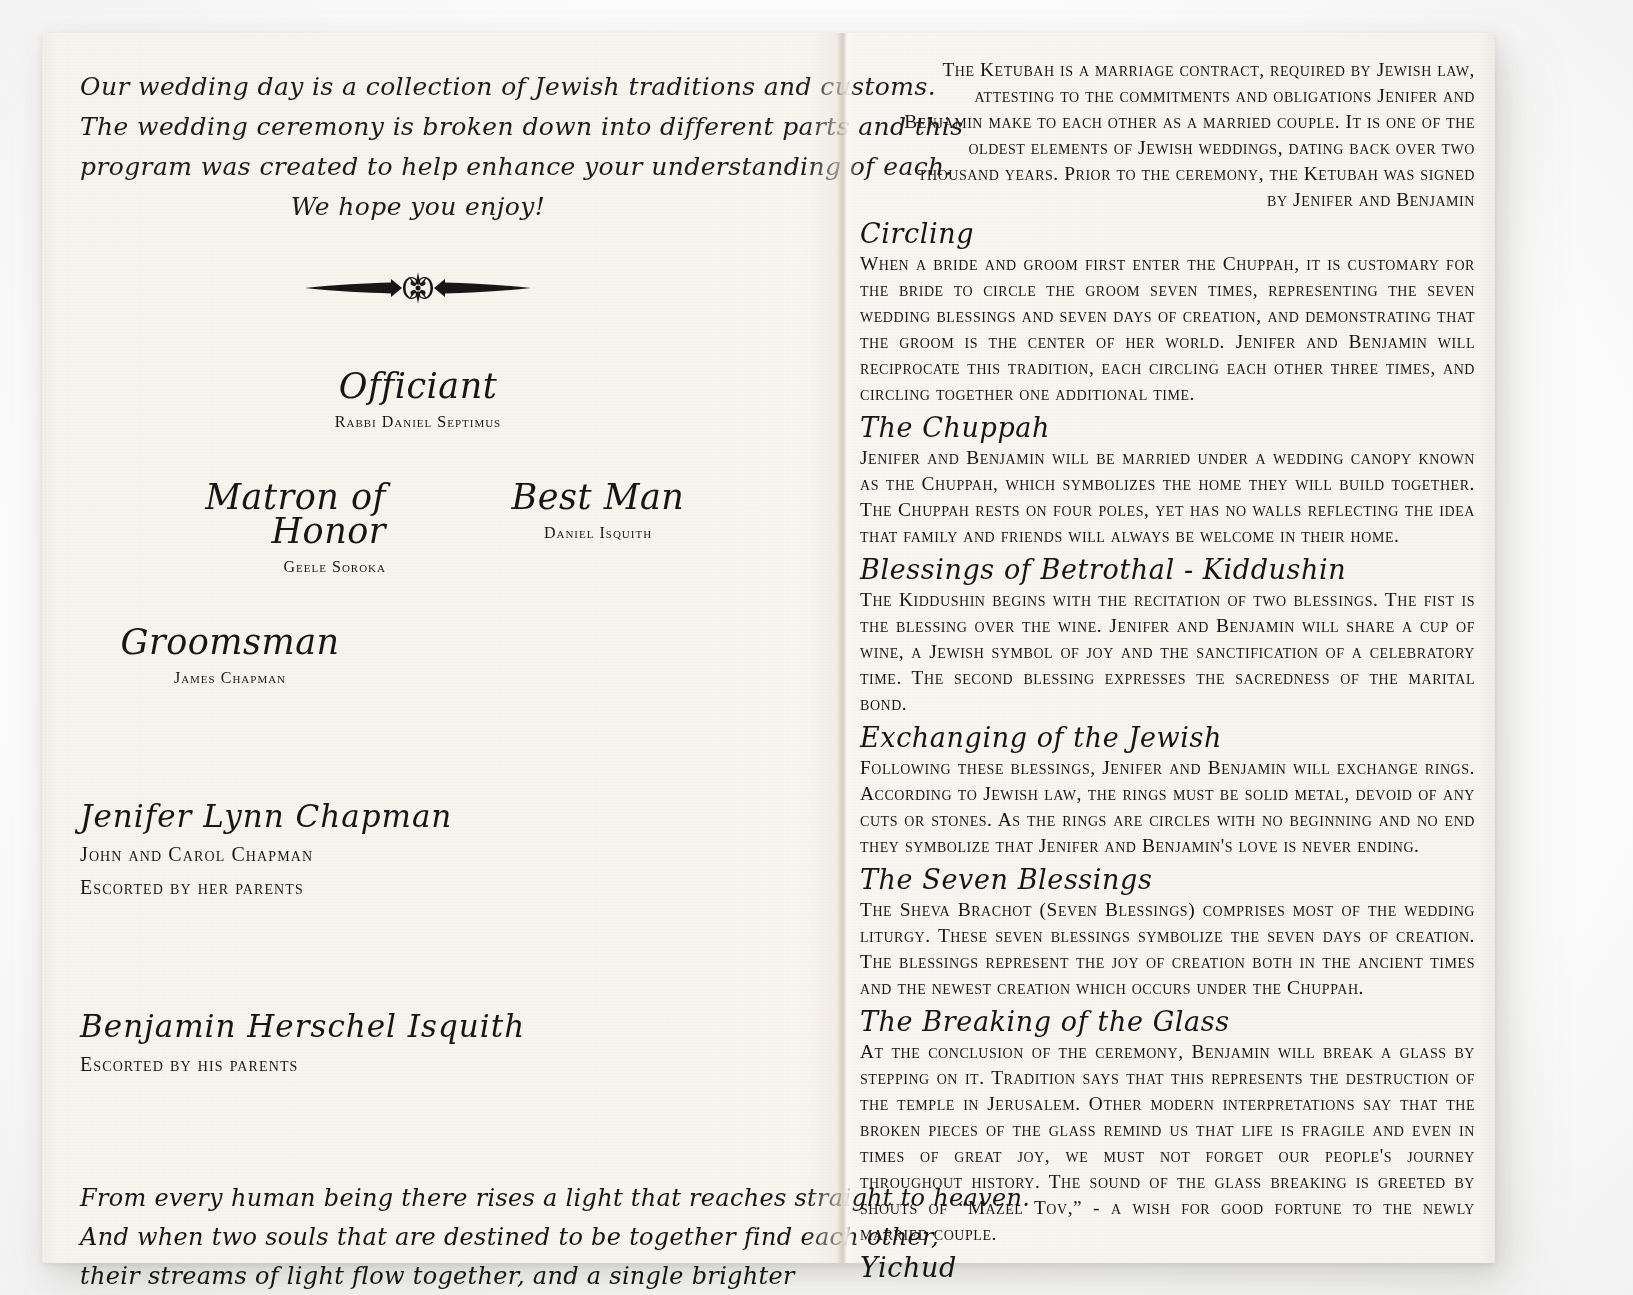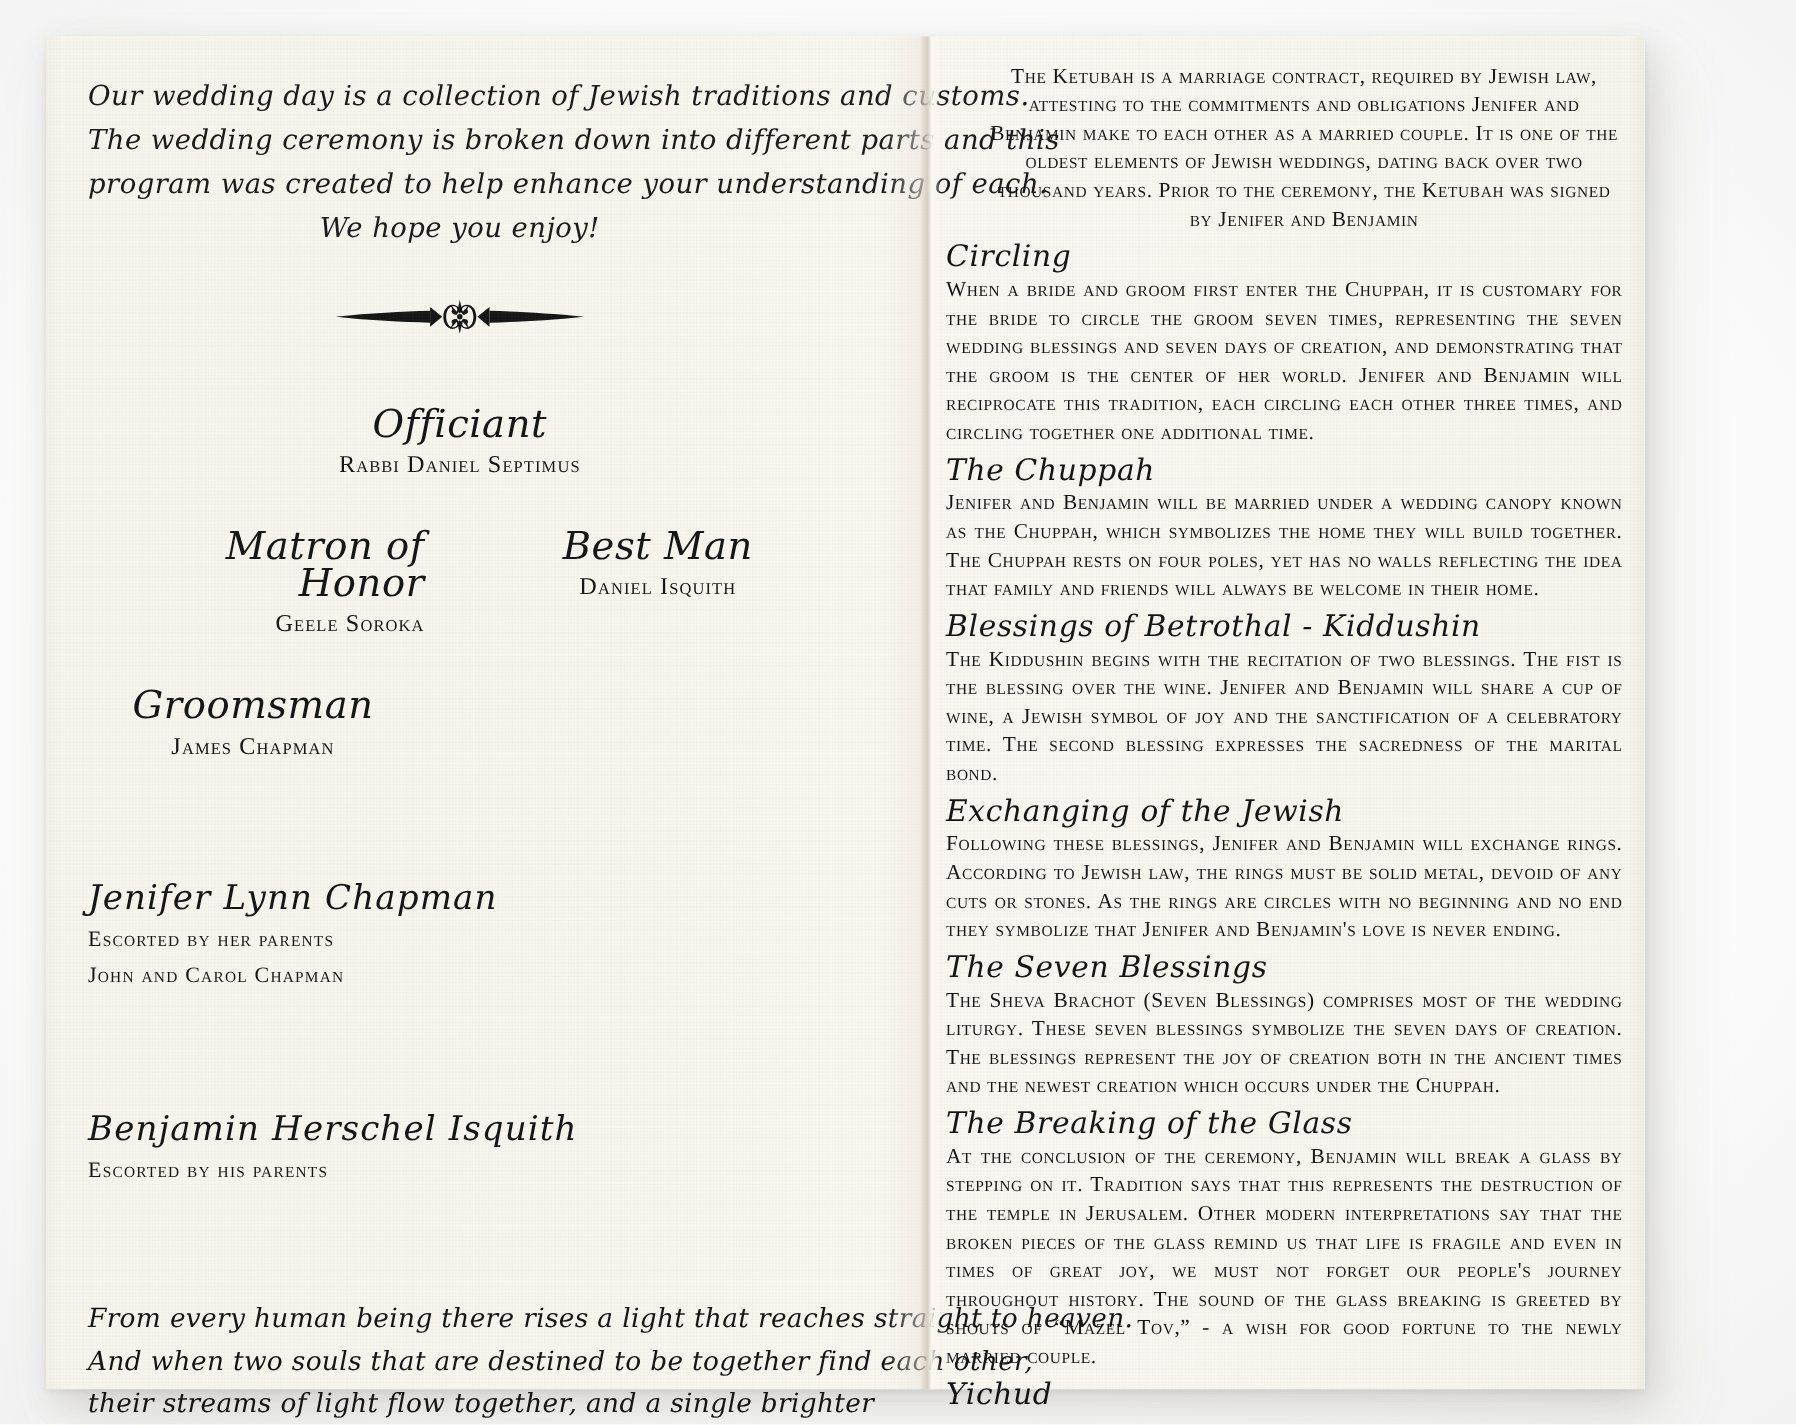--- a/index.html
+++ b/index.html
@@ -119,21 +119,21 @@
   }
 
   .officiant-block { margin-top: 64px; text-align: center; }
   .role {
     font-size: 35px;
     line-height: 34px;
     margin-bottom: 5px;
   }
   .person {
     font-variant: small-caps;
-    font-size: 22px;
+    font-size: 16px;
     letter-spacing: 1.0px;
     line-height: 28px;
     color: #141414;
   }
 
   .party-row {
     display: flex;
     justify-content: space-between;
     margin-top: 44px;
   }
@@ -179,21 +179,21 @@
   .section-body {
     font-variant: small-caps;
     font-size: 19.4px;
     line-height: 26px;
     letter-spacing: 0.55px;
     text-align: justify;
     text-justify: inter-word;
     color: #141414;
     margin: 0;
   }
-  .section-body.last-left { text-align: center; margin-left: 36px; }
+  .section-body.last-left { text-align: right; margin-left: 36px; }
 
   .section + .section { margin-top: 4px; }
 </style>
 </head>
 <body>
 
 <div class="backdrop"></div>
 
 <div class="spread">
 
@@ -262,22 +262,22 @@
 
       <div class="party-row">
         <div class="party-col right-col">
           <div class="role script">Groomsman</div>
           <div class="person">James Chapman</div>
         </div>
       </div>
 
       <div class="couple-block">
         <div class="couple-name script">Jenifer Lynn Chapman</div>
+        <div class="escort">John and Carol Chapman</div>
         <div class="escort">Escorted by her parents</div>
-        <div class="escort">John and Carol Chapman</div>
       </div>
 
       <div class="couple-block">
         <div class="couple-name script">Benjamin Herschel Isquith</div>
         <div class="escort">Escorted by his parents</div>
       </div>
 
       <div class="closing-quote script">
         <span class="ln">From every human being there rises a light that reaches straight to heaven.</span>
         <span class="ln">And when two souls that are destined to be together find each other,</span>

